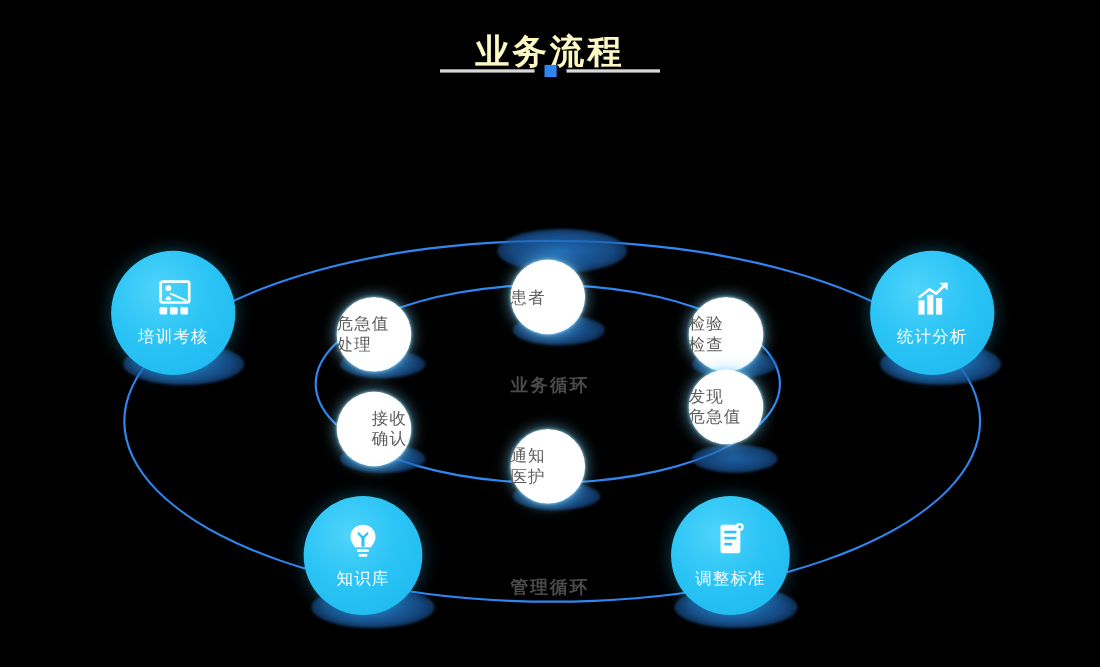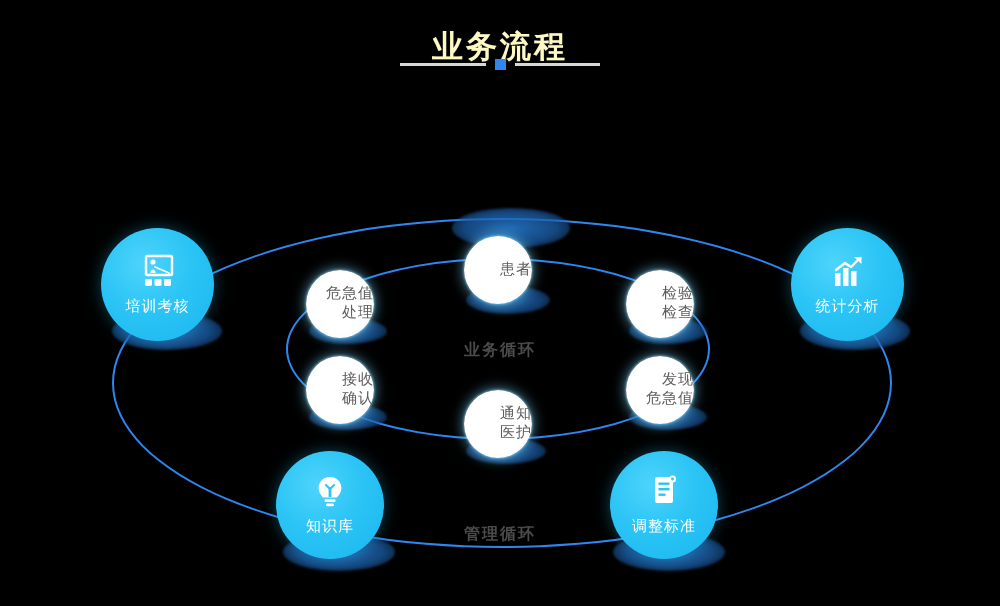--- a/index.html
+++ b/index.html
@@ -72,24 +72,23 @@
     font-size: 15px; letter-spacing: 1px; margin-top: 7px; white-space: nowrap;
   }
   .node .node-icon { width: 40px; height: 36px; display:block; }
 
   
   .wnode {
     position: absolute;
     border-radius: 50%;
     background: radial-gradient(circle at 42% 34%, #ffffff 0%, #ffffff 62%, #f2fbff 100%);
     display: flex; flex-direction: column;
-    align-items: flex-end; justify-content: center;
+    align-items: flex-start; justify-content: center;
     color: #5d5d5d;
     box-shadow: 0 0 14px rgba(120,215,255,0.75), 0 0 3px rgba(160,230,255,0.9);
-    font-family: Liberation Mono, monospace;
   }
   .wnode span {
     font-size: 15px; line-height: 19px; letter-spacing: 1px; white-space: nowrap;
   }
 </style>
 </head>
 <body>
 
 <div id="stage">
 
@@ -181,21 +180,21 @@
   <div class="wnode" style="left:626px; top:270px; width:68px; height:68px;">
     <span>检验</span>
     <span>检查</span>
   </div>
 
   <div class="wnode" style="left:306px; top:356px; width:68px; height:68px;padding-left:32px;">
     <span>接收</span>
     <span>确认</span>
   </div>
 
-  <div class="wnode" style="left:626px; top:356px; width:68px; height:68px;">
+  <div class="wnode" style="left:626px; top:336px; width:68px; height:68px;">
     <span>发现</span>
     <span>危急值</span>
   </div>
 
   <div class="wnode" style="left:464px; top:390px; width:68px; height:68px;">
     <span>通知</span>
     <span>医护</span>
   </div>
 
 </div>

